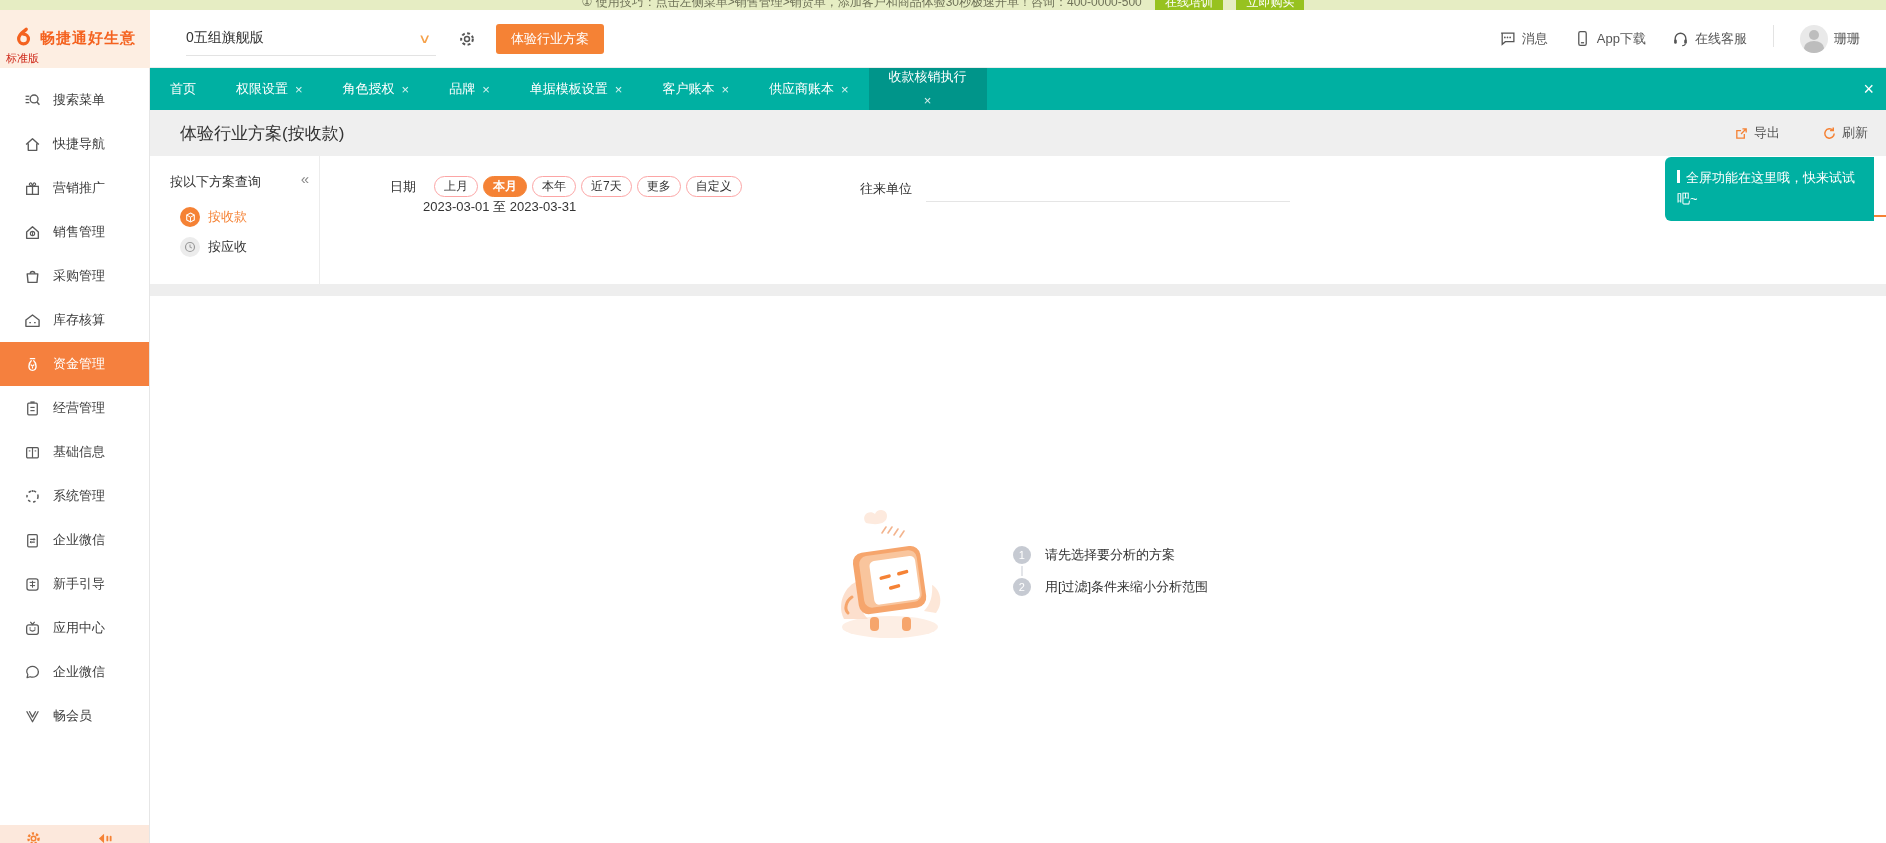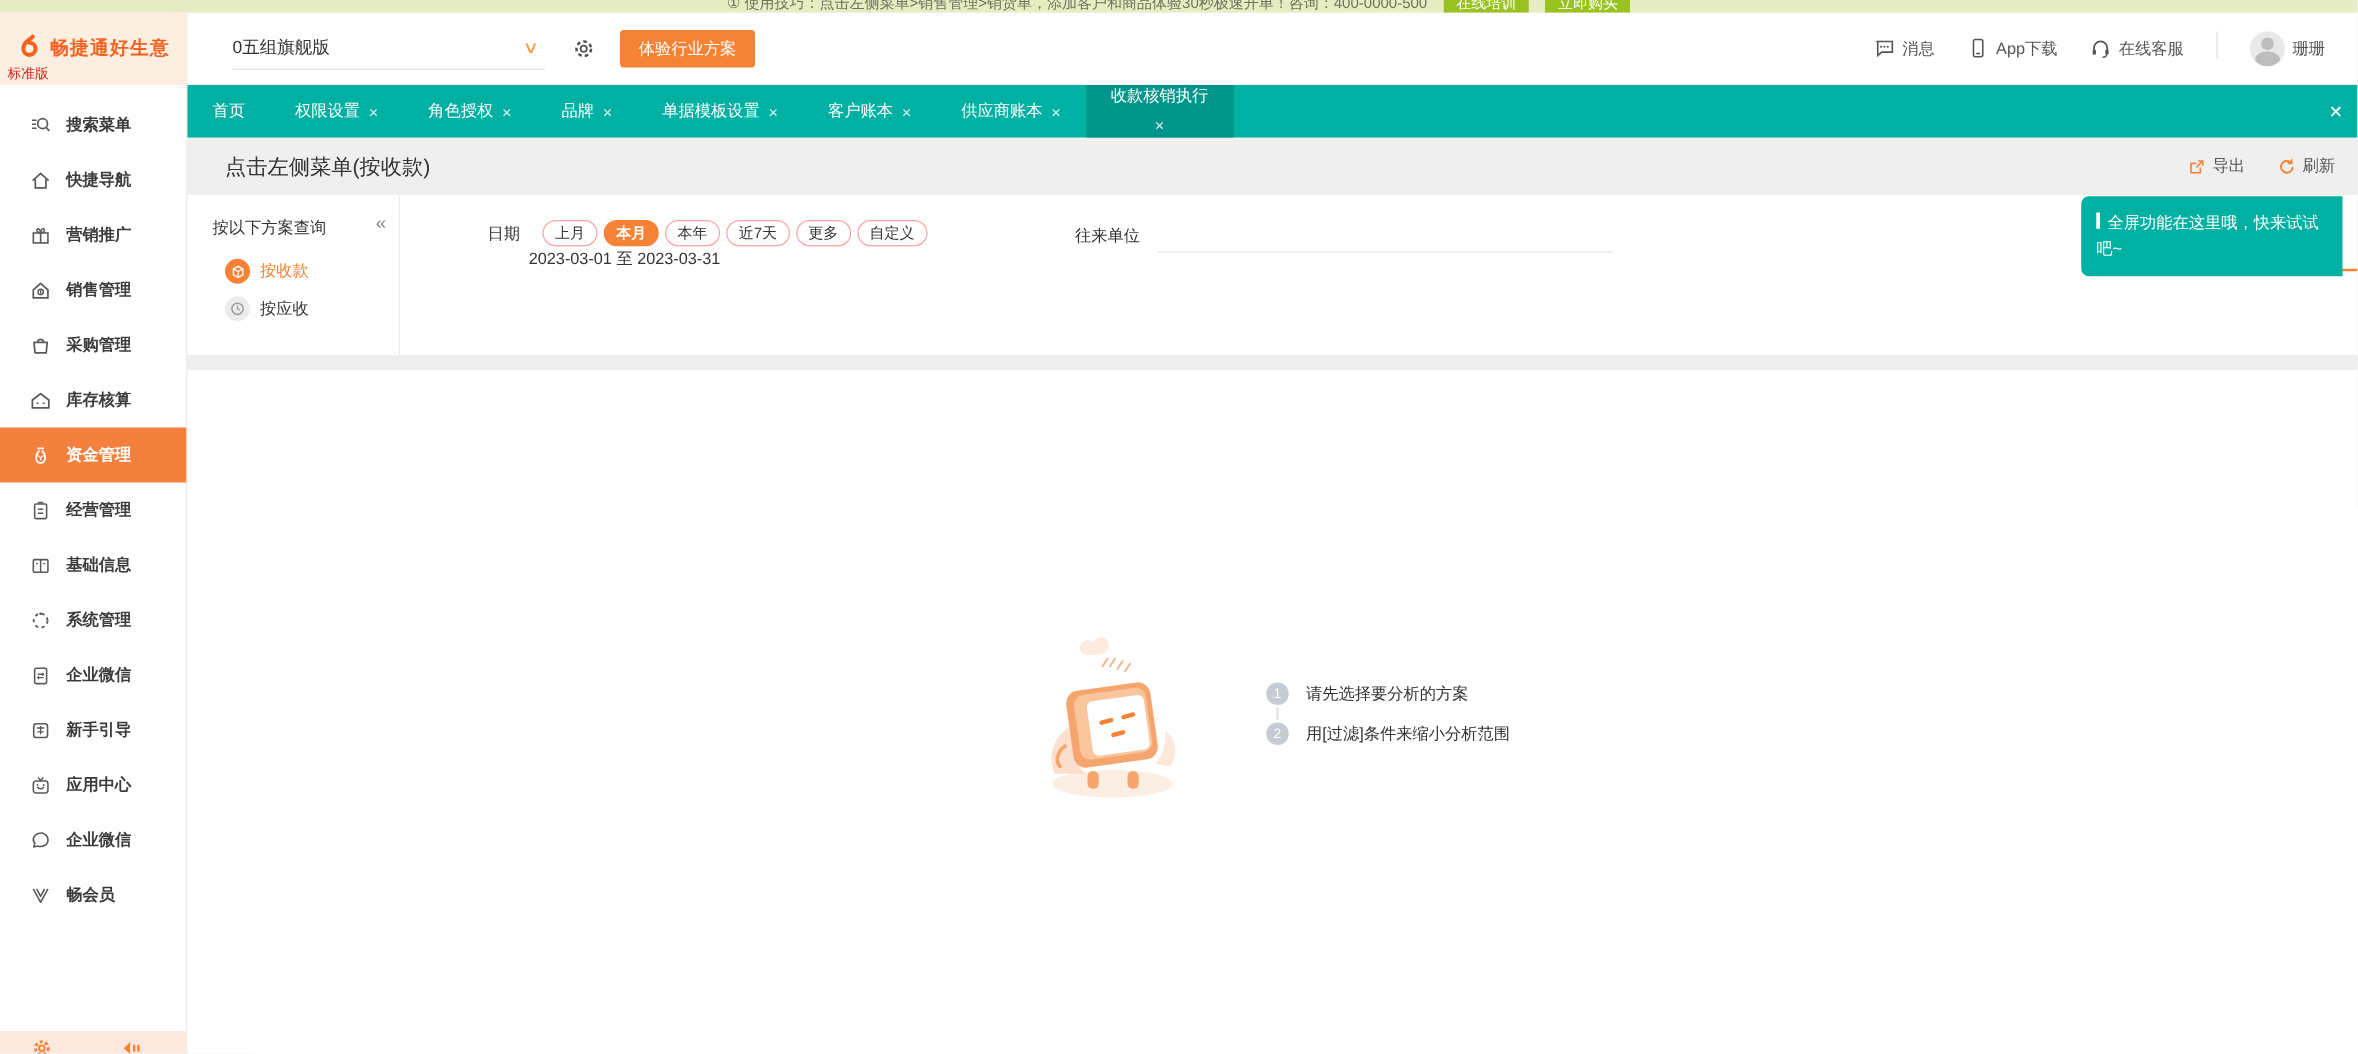--- a/index.html
+++ b/index.html
@@ -29,42 +29,42 @@
   .hitem { display:flex; align-items:center; gap:6px; cursor:pointer; }
   .hdivider { width:1px; height:22px; background:#e3e3e3; }
   .avatar { width:28px; height:28px; border-radius:50%; background:#e9e9e9; position:relative; overflow:hidden; }
   .avatar:before { content:""; position:absolute; left:9px; top:5px; width:10px; height:10px; border-radius:50%; background:#bdbdbd; }
   .avatar:after { content:""; position:absolute; left:4px; top:16px; width:20px; height:14px; border-radius:50%; background:#bdbdbd; }
 
   
   .bodyrow { display:flex; height:775px; }
   .sidebar { width:150px; background:#fff; border-right:1px solid #e6e6e6; position:relative; flex:none; }
   .side-items { padding-top:10px; }
-  .side-item { height:44px; display:flex; align-items:center; padding-left:24px; gap:12px; color:#3c3c3c; cursor:pointer;font-weight:bold; }
+  .side-item { height:44px; display:flex; align-items:center; padding-left:24px; gap:12px; color:#3c3c3c; cursor:pointer; }
   .side-item .sicon { display:flex; color:#5a5a5a; }
   .side-item.active { background:#f5803e; color:#fff; }
   .side-item.active .sicon { color:#fff; }
   .side-bottom { position:absolute; left:0; right:0; bottom:0; height:18px; background:#fce8dc;
     display:flex; align-items:center; gap:56px; padding-left:26px; color:#f58235; overflow:hidden; }
   .side-bottom svg { margin-top:6px; }
 
   .content { position:relative; flex:1; display:flex; flex-direction:column; }
 
   
   .tabbar { height:42px; background:#00b0a2; display:flex; align-items:stretch; position:relative; }
   .tab { display:flex; align-items:center; gap:7px; padding:0 20px; color:#fff; font-size:13px; cursor:pointer; }
   .tab.active { background:#00958a;flex-direction:column; }
   .tab-x { font-size:13px; opacity:.85; cursor:pointer; }
   .tabbar-close { position:absolute; right:12px; top:0; bottom:0; display:flex; align-items:center;
     color:#fff; font-size:18px; cursor:pointer; }
 
   
   .titlebar { height:46px; background:#efefef; display:flex; align-items:center; padding:0 18px 0 30px; }
   .page-title { font-size:17px; color:#333; }
-  .title-actions { margin-left:auto; display:flex; gap:26px; align-items:center; color:#555; font-size:13px; }
+  .title-actions { margin-left:auto; display:flex; gap:42px; align-items:center; color:#555; font-size:13px; }
   .taction { display:flex; align-items:center; gap:5px; cursor:pointer; }
   .taction .ticon { color:#f58235; display:flex; }
 
   
   .filterpanel { height:128px; background:#fff; display:flex; position:relative; }
   .scheme-panel { width:170px; border-right:1px solid #ececec; position:relative; flex:none; }
   .scheme-title { position:absolute; left:20px; top:17px; font-size:13px; color:#333; }
   .collapse-btn { position:absolute; right:10px; top:14px; color:#888; font-size:15px; cursor:pointer; }
   .scheme-item { position:absolute; left:30px; display:flex; align-items:center; gap:8px; cursor:pointer; font-size:13px; }
   .scheme-item .sdot { width:20px; height:20px; border-radius:50%; display:flex; align-items:center; justify-content:center; }
@@ -379,21 +379,21 @@
           <span class="tab-x">×</span>
         </div>
         <div class="tab active">
           <span>收款核销执行</span>
           <span class="tab-x">×</span>
         </div>
         <div class="tabbar-close">×</div>
       </div>
 
       <div class="titlebar">
-        <span class="page-title">点击左侧菜单(按收款)</span>
+        <span class="page-title">体验行业方案(按收款)</span>
         <div class="title-actions">
           <div class="taction">
             <span class="ticon">
               <svg width="15" height="15" viewBox="0 0 16 16">
                   <path d="M11 8.5V13H3V5h4.5" fill="none" stroke="#f58235" stroke-width="1.4"></path>
                   <path d="M9 3h4v4M13 3L7.5 8.5" fill="none" stroke="#f58235" stroke-width="1.4"></path>
                 </svg>
             </span>
             <span>导出</span>
           </div>

